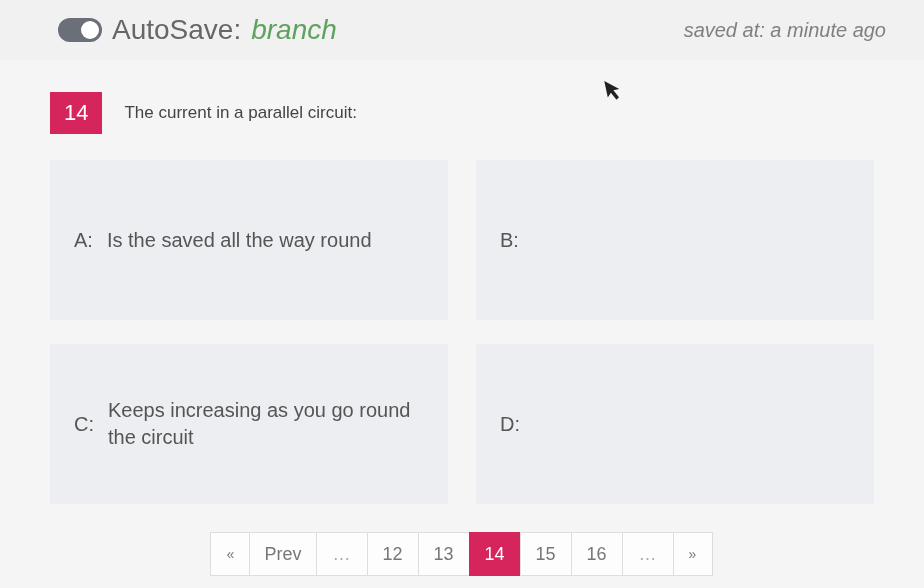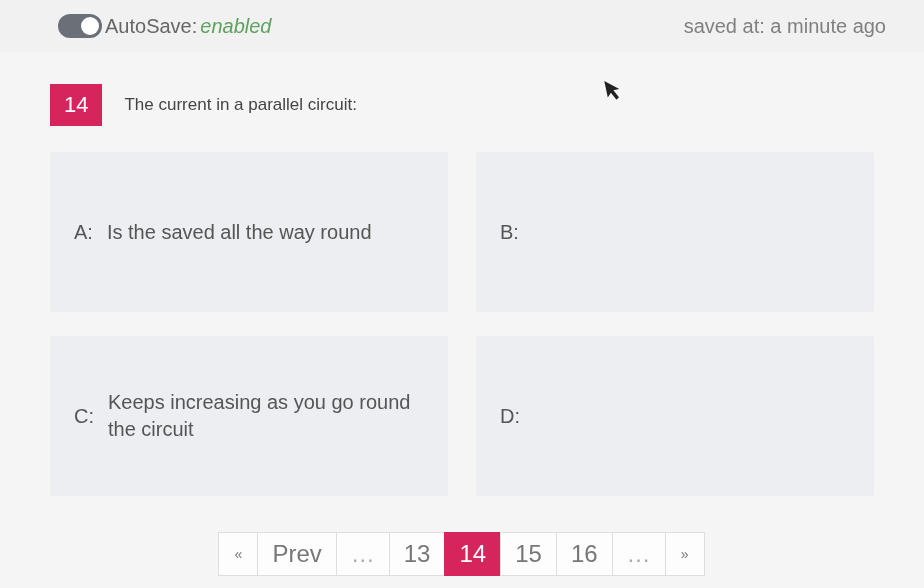--- a/index.html
+++ b/index.html
@@ -15,22 +15,22 @@
     .topbar {
       display: flex;
       align-items: center;
       justify-content: space-between;
       padding: 14px 38px 14px 58px;
       background: #f1f1f1;
     }
     .autosave-wrap {
       display: flex;
       align-items: center;
-      gap: 3px;
-      font-size: 20px;
+      gap: 10px;
+      font-size: 28px;
     }
     .toggle {
       width: 44px;
       height: 24px;
       background: #6a6f78;
       border-radius: 12px;
       position: relative;
       cursor: pointer;
     }
     .toggle::after {
@@ -41,20 +41,21 @@
       width: 18px;
       height: 18px;
       background: #fff;
       border-radius: 50%;
     }
     .autosave-label-text { color: #666; }
     .autosave-status { color: #5fa15f; font-style: italic; }
     .saved-at {
       font-size: 20px;
       color: #808080;
+      font-style: italic;
     }
     .question-row {
       display: flex;
       align-items: center;
       gap: 22px;
       padding: 32px 38px 18px 50px;
     }
     .qnum {
       background: #d6245c;
       color: #fff;
@@ -101,21 +102,21 @@
       display: flex;
       justify-content: center;
       align-items: stretch;
       gap: 0;
       padding: 10px 0 12px 0;
     }
     .pbtn {
       border: 1px solid #ddd;
       background: #fdfdfd;
       color: #777;
-      font-size: 24px;
+      font-size: 18px;
       min-width: 52px;
       height: 44px;
       display: flex;
       align-items: center;
       justify-content: center;
       margin-left: -1px;
       cursor: pointer;
       padding: 0 14px;
     }
     .pbtn.active {
@@ -135,21 +136,21 @@
       transform: rotate(-12deg);
     }
   </style>
 </head>
 <body>
 
 <div class="topbar">
   <div class="autosave-wrap">
     <div class="toggle"></div>
     <span class="autosave-label-text">AutoSave:</span>
-    <span class="autosave-status">enabled</span>
+    <span class="autosave-status">branch</span>
   </div>
   <div class="saved-at">
     <span>saved at:</span>
     <span>a minute ago</span>
   </div>
 </div>
 
 <div class="question-row">
   <div class="qnum">14</div>
   <div class="qtext">The current in a parallel circuit:</div>
@@ -169,20 +170,21 @@
   </div>
   <div class="answer">
     <span class="answer-letter">D:</span>
   </div>
 </div>
 
 <div class="pager">
   <div class="pbtn arrow">«</div>
   <div class="pbtn">Prev</div>
   <div class="pbtn ellips">…</div>
+  <div class="pbtn">12</div>
   <div class="pbtn">13</div>
   <div class="pbtn active">14</div>
   <div class="pbtn">15</div>
   <div class="pbtn">16</div>
   <div class="pbtn ellips">…</div>
   <div class="pbtn arrow">»</div>
 </div>
 
 <div class="cursor-pointer-icon">
   <svg width="18" height="24" viewBox="0 0 18 24">

